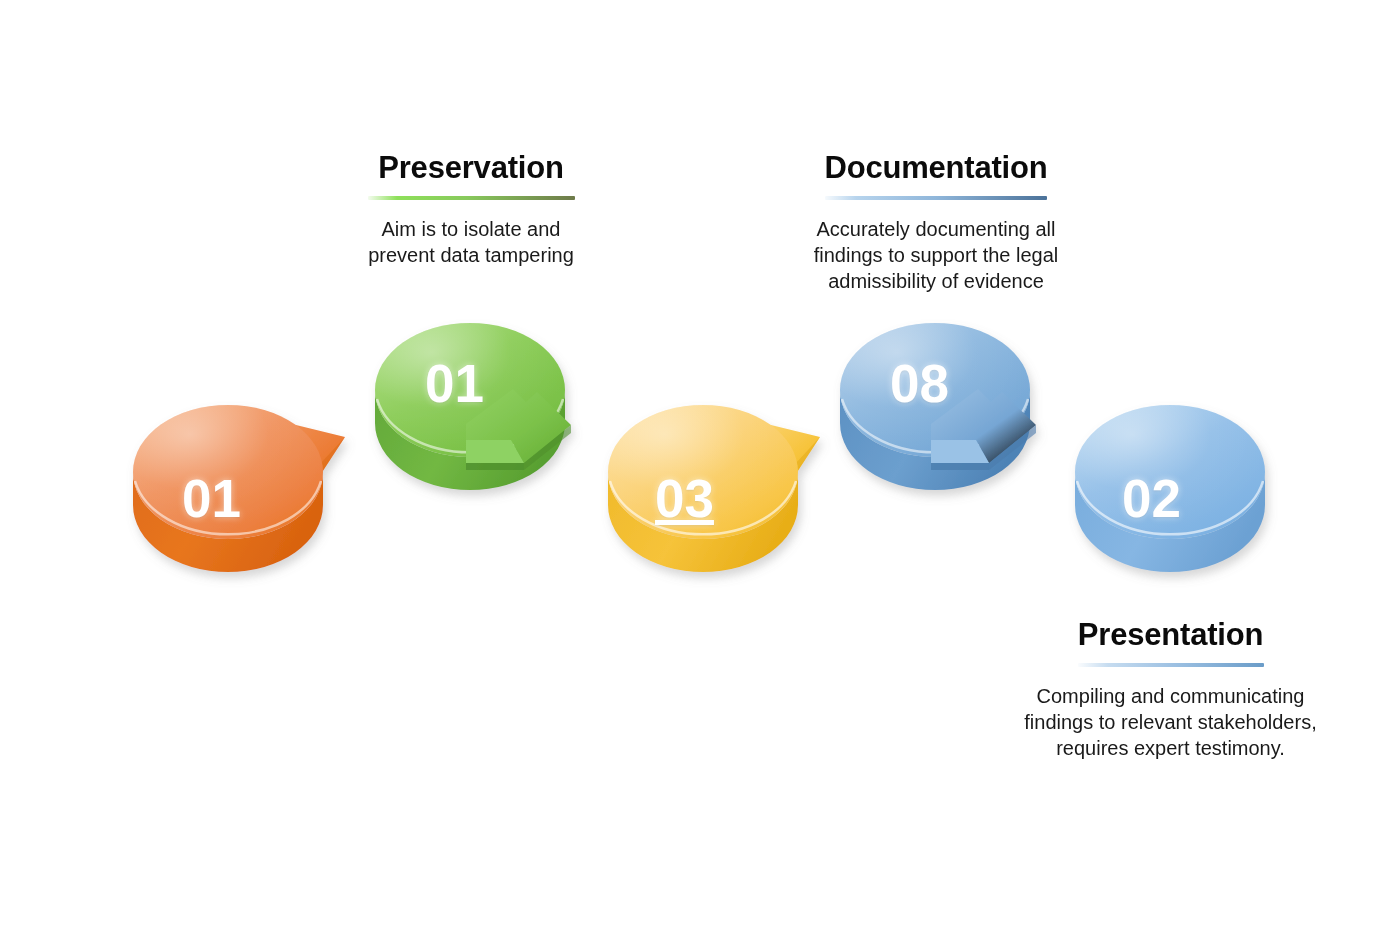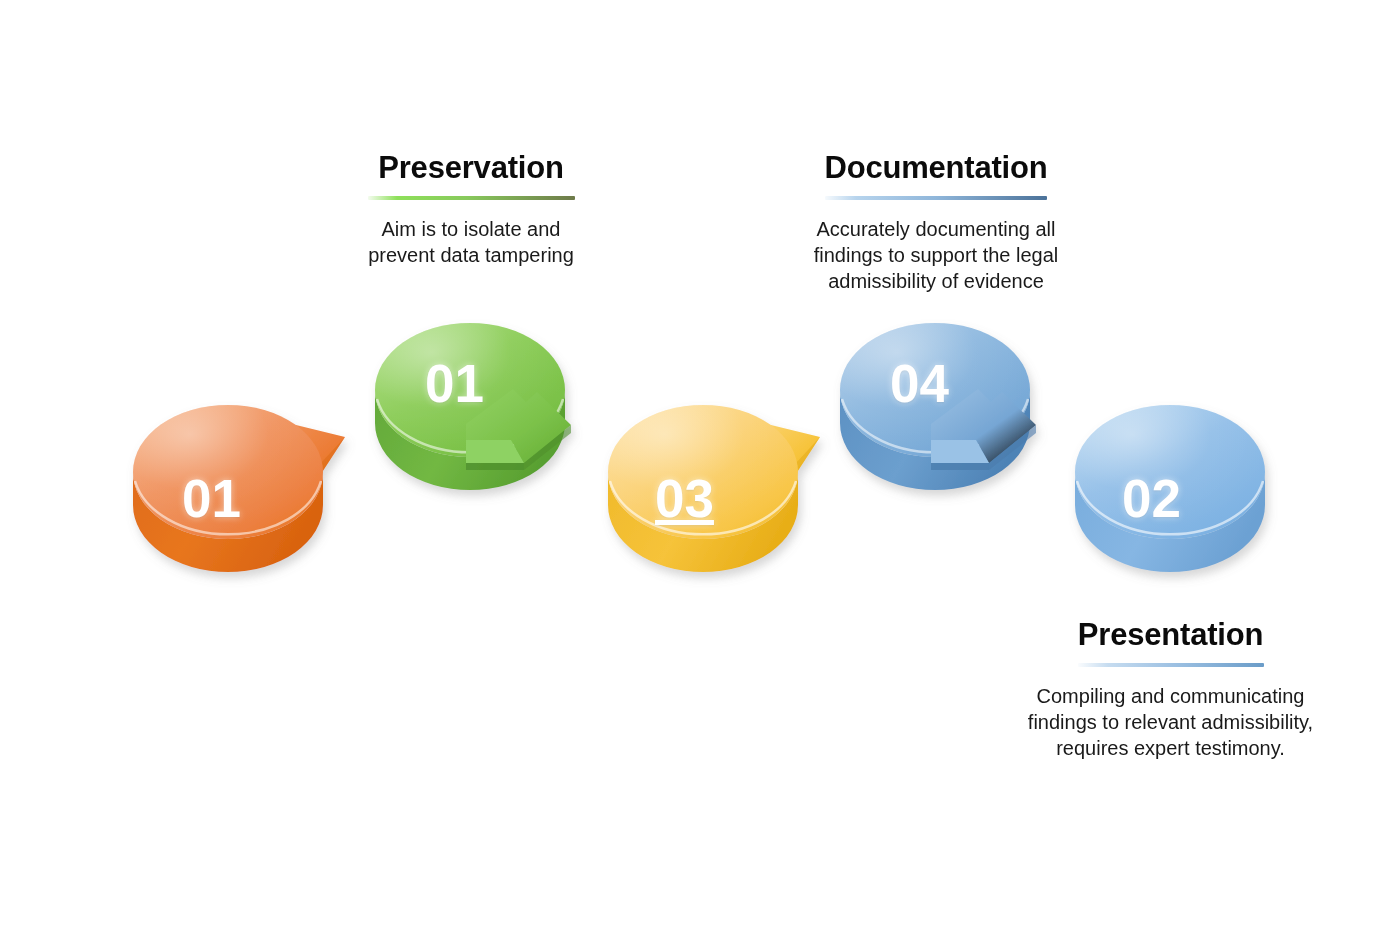--- a/index.html
+++ b/index.html
@@ -222,36 +222,36 @@
       <path d="M1075 505 a95 67 0 0 0 190 0 l0 -33 a95 67 0 0 1 -190 0 Z" fill="url(#gBlue2Side)"></path>
       <ellipse cx="1170" cy="472" rx="95" ry="67" fill="url(#gBlue2Top)"></ellipse>
       <ellipse cx="1170" cy="472" rx="95" ry="67" fill="url(#gSheen)"></ellipse>
       <path d="M1077 481 a95 67 0 0 0 186 0" fill="none" stroke="#ffffff" stroke-opacity="0.6" stroke-width="2.5"></path>
     </g>
   </svg>
 
   <div class="num" style="left:182px; top:468px;">01</div>
   <div class="num" style="left:425px; top:353px;">01</div>
   <div class="num" style="left:655px; top:468px;text-decoration:underline;">03</div>
-  <div class="num" style="left:890px; top:353px;">04</div>
+  <div class="num" style="left:890px; top:353px;">08</div>
   <div class="num" style="left:1122px; top:468px;">02</div>
 
   <div class="text-block" style="left:800px; top:152px; width:272px;">
     <div class="step-title">Documentation</div>
     <div class="title-rule rule-blue" style="width:222px;"></div>
     <div class="step-desc">Accurately documenting all findings to support the legal admissibility of evidence</div>
   </div>
 
   <div class="text-block" style="left:340px; top:152px; width:262px;">
     <div class="step-title">Preservation</div>
     <div class="title-rule rule-green" style="width:207px;"></div>
     <div class="step-desc" style="padding:0 18px;">Aim is to isolate and prevent data tampering</div>
   </div>
 
 
 
   <div class="text-block" style="left:1018px; top:619px; width:305px;">
     <div class="step-title">Presentation</div>
     <div class="title-rule rule-blue2" style="width:186px;"></div>
-    <div class="step-desc">Compiling and communicating findings to relevant admissibility, requires expert testimony.</div>
+    <div class="step-desc">Compiling and communicating findings to relevant stakeholders, requires expert testimony.</div>
   </div>
 
 </div>
 
 </body></html>

